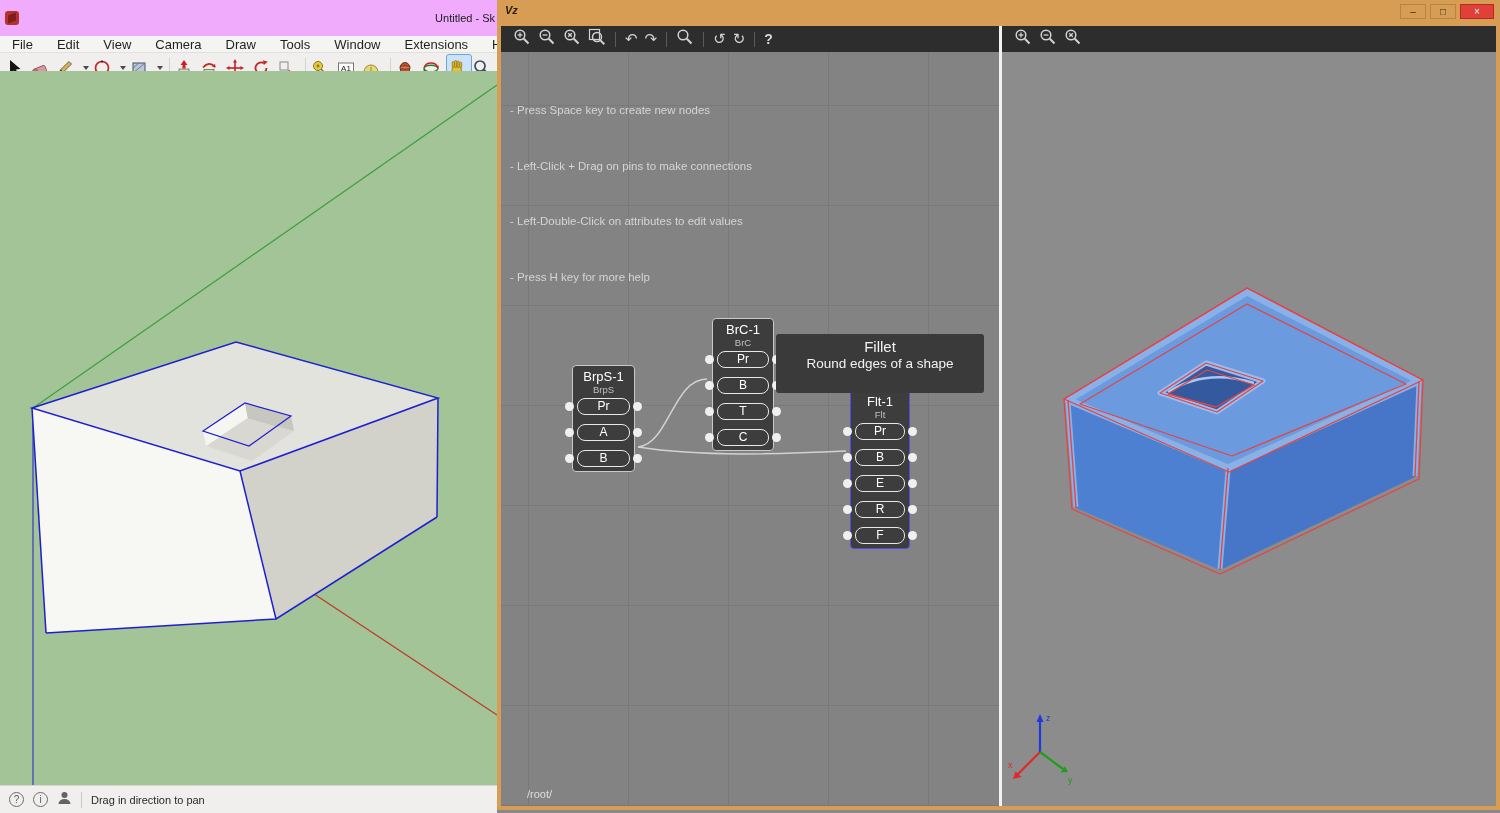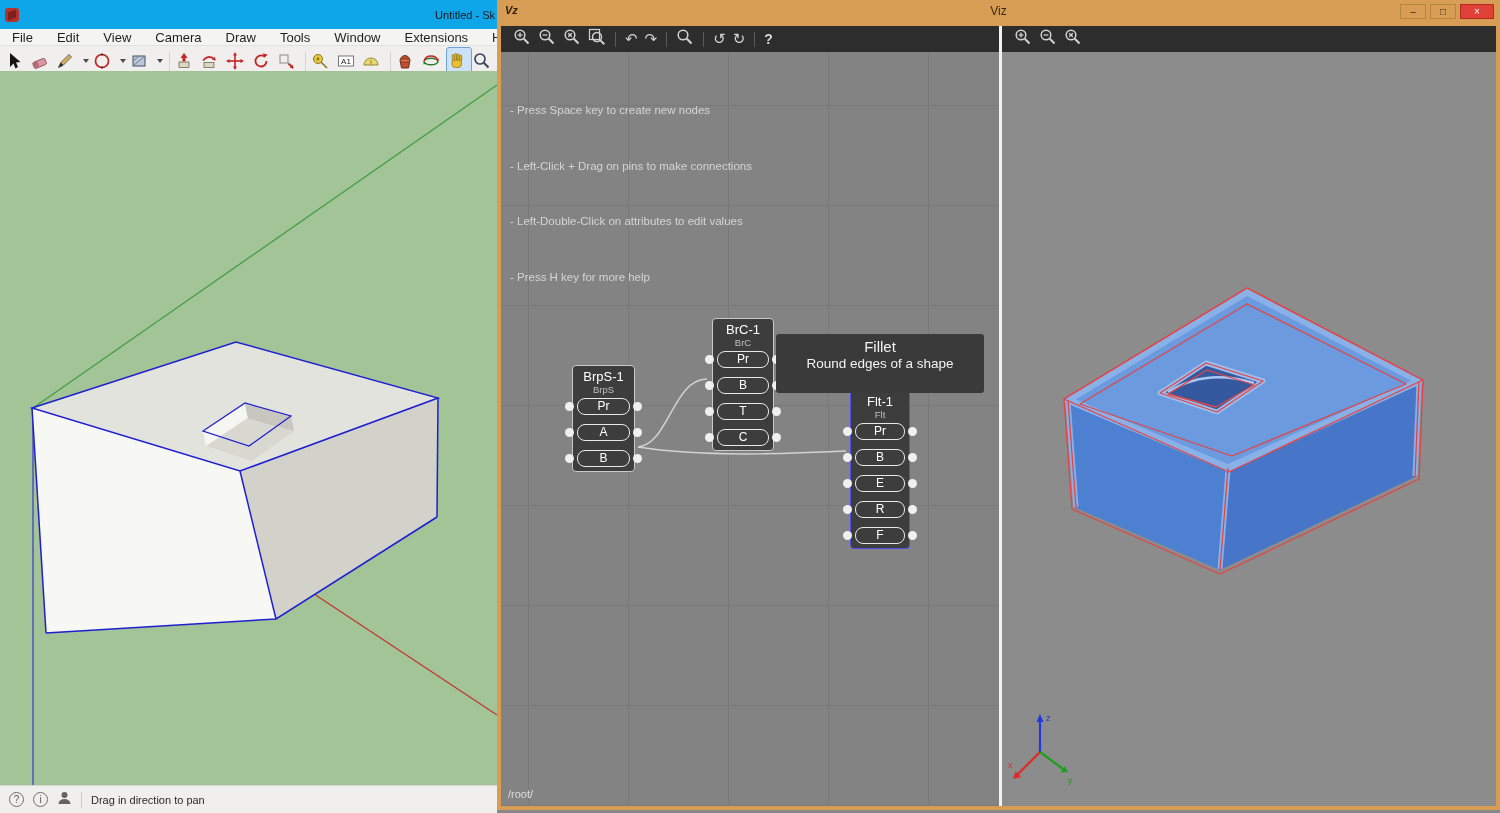--- a/index.html
+++ b/index.html
@@ -2,21 +2,21 @@
 <html><head>
 <meta charset="utf-8">
 <style>
   * { box-sizing: border-box; margin: 0; padding: 0; }
   html,body { width:1500px; height:813px; }
   #screen { position:relative; width:1500px; height:813px; overflow:hidden;
             font-family:"Liberation Sans", sans-serif; background:#888; }
 
   
   .su-window { position:absolute; left:0; top:0; width:497px; height:813px; background:#f0efed; }
-  .su-titlebar { height:29px; background:#0ea5e9; display:flex; align-items:center; padding:0 5px; position:relative; }
+  .su-titlebar { height:36px; background:#f0abfc; display:flex; align-items:center; padding:0 5px; position:relative; }
   .su-appicon { width:14px; height:14px; background:#b5312c; border-radius:3px; position:relative; }
   .su-appicon:after { content:""; position:absolute; left:3px; top:3px; width:8px; height:8px; background:#7d1f1c; transform:skewY(-20deg); }
   .su-title { position:absolute; right:2px; font-size:11px; color:#1c1c1c; white-space:nowrap; }
   .su-menubar { height:17px; background:#f4f4f2; display:flex; align-items:center; border-bottom:1px solid #e1e1df; }
   .menu-item { padding:0 12px; font-size:13px; color:#1f1f1f; }
   .su-toolbar { height:30px; background:#f0efed; border-bottom:1px solid #d7d6d3; display:flex; align-items:center; padding-left:4px; gap:1px; }
   .su-icon { width:25px; height:25px; display:flex; align-items:center; justify-content:flex-start; border-radius:2px; }
   .su-icon.active { background:#cbe2f8; outline:1px solid #6ea3d8; }
   .caret { width:0; height:0; border-left:3px solid transparent; border-right:3px solid transparent; border-top:4px solid #4a4a4a; margin:0 2px; }
   .tb-sep { width:1px; height:20px; background:#d3d2cf; margin:0 3px; }
@@ -45,21 +45,21 @@
   .viz-toolbar { height:26px; background:#2d2d2d; display:flex; align-items:center; gap:7px; padding-left:12px; flex:none; }
   .vz-sep { width:1px; height:15px; background:#5a5a5a; margin:0 2px; }
   .vz-txt-icon { color:#d2d2d2; font-size:15px; line-height:15px; font-family:"DejaVu Sans", sans-serif; }
   .vz-help { color:#d8d8d8; font-size:14px; font-weight:bold; }
   .viz-canvas { position:relative; flex:1; overflow:hidden; }
   .canvas-nodes { background-color:#838383;
     background-image:linear-gradient(#797979 1px,transparent 1px),linear-gradient(90deg,#797979 1px,transparent 1px);
     background-size:100px 100px; background-position:27px 53px; }
   .canvas-3d { background:#8c8c8c; }
   .help-lines { position:absolute; left:9px; top:12px; color:#d5d5d5; font-size:11.5px; line-height:18.5px; white-space:pre; }
-  .graph-path { position:absolute; left:7px; bottom:6px; color:#dedede; font-size:11px; }
+  .graph-path { position:absolute; left:26px; bottom:6px; color:#dedede; font-size:11px; }
   .wires { position:absolute; left:0; top:0; width:100%; height:100%; pointer-events:none; }
 
   .vnode { position:absolute; background:#3d3d3d; border:1.5px solid #c9c9c9; border-radius:4px; padding:3px 4px; z-index:2; }
   .vnode.selected { border-color:#4d4de8; }
   .vnode-title { color:#fff; font-size:13px; line-height:15px; text-align:center; white-space:nowrap; }
   .vnode-sub { color:#c0c0c0; font-size:9.5px; line-height:11px; text-align:center; margin-bottom:3px; }
   .vrow { position:relative; height:17px; line-height:15px; margin-bottom:9px; border:1.2px solid #e8e8e8;
           border-radius:8px; color:#fff; font-size:12px; text-align:center; background:#3d3d3d; }
   .vrow:last-child { margin-bottom:1px; }
   .pin { position:absolute; width:9px; height:9px; border-radius:50%; background:#f0f0f0; top:3px; }
@@ -273,21 +273,20 @@
           </svg>
       </span>
       <div class="sb-sep"></div>
       <span class="sb-hint">Drag in direction to pan</span>
     </div>
   </div>
 
   <div class="viz-window">
     <div class="viz-titlebar">
       <span class="viz-logo">Vz</span>
-      <span class="viz-title">Viz</span>
       <div class="viz-buttons">
         <div class="viz-btn">–</div>
         <div class="viz-btn">□</div>
         <div class="viz-btn close">×</div>
       </div>
     </div>
 
     <div class="viz-body">
 
       <div class="pane-left">

